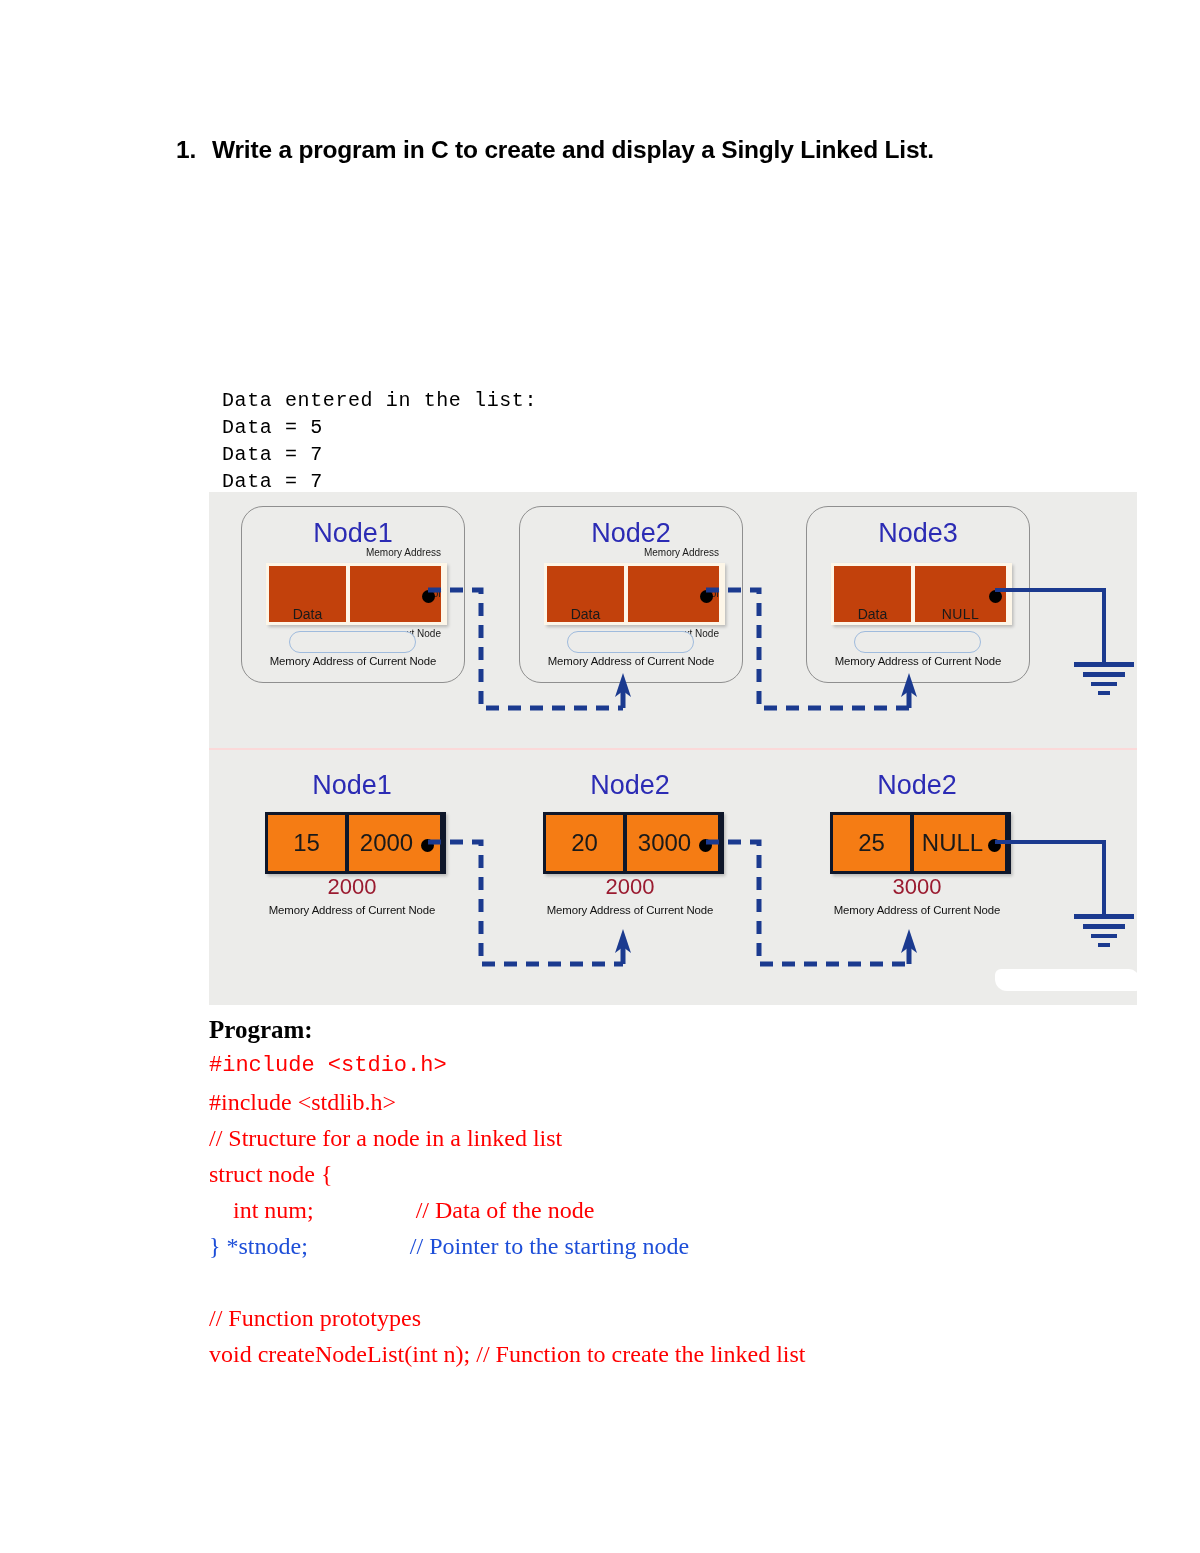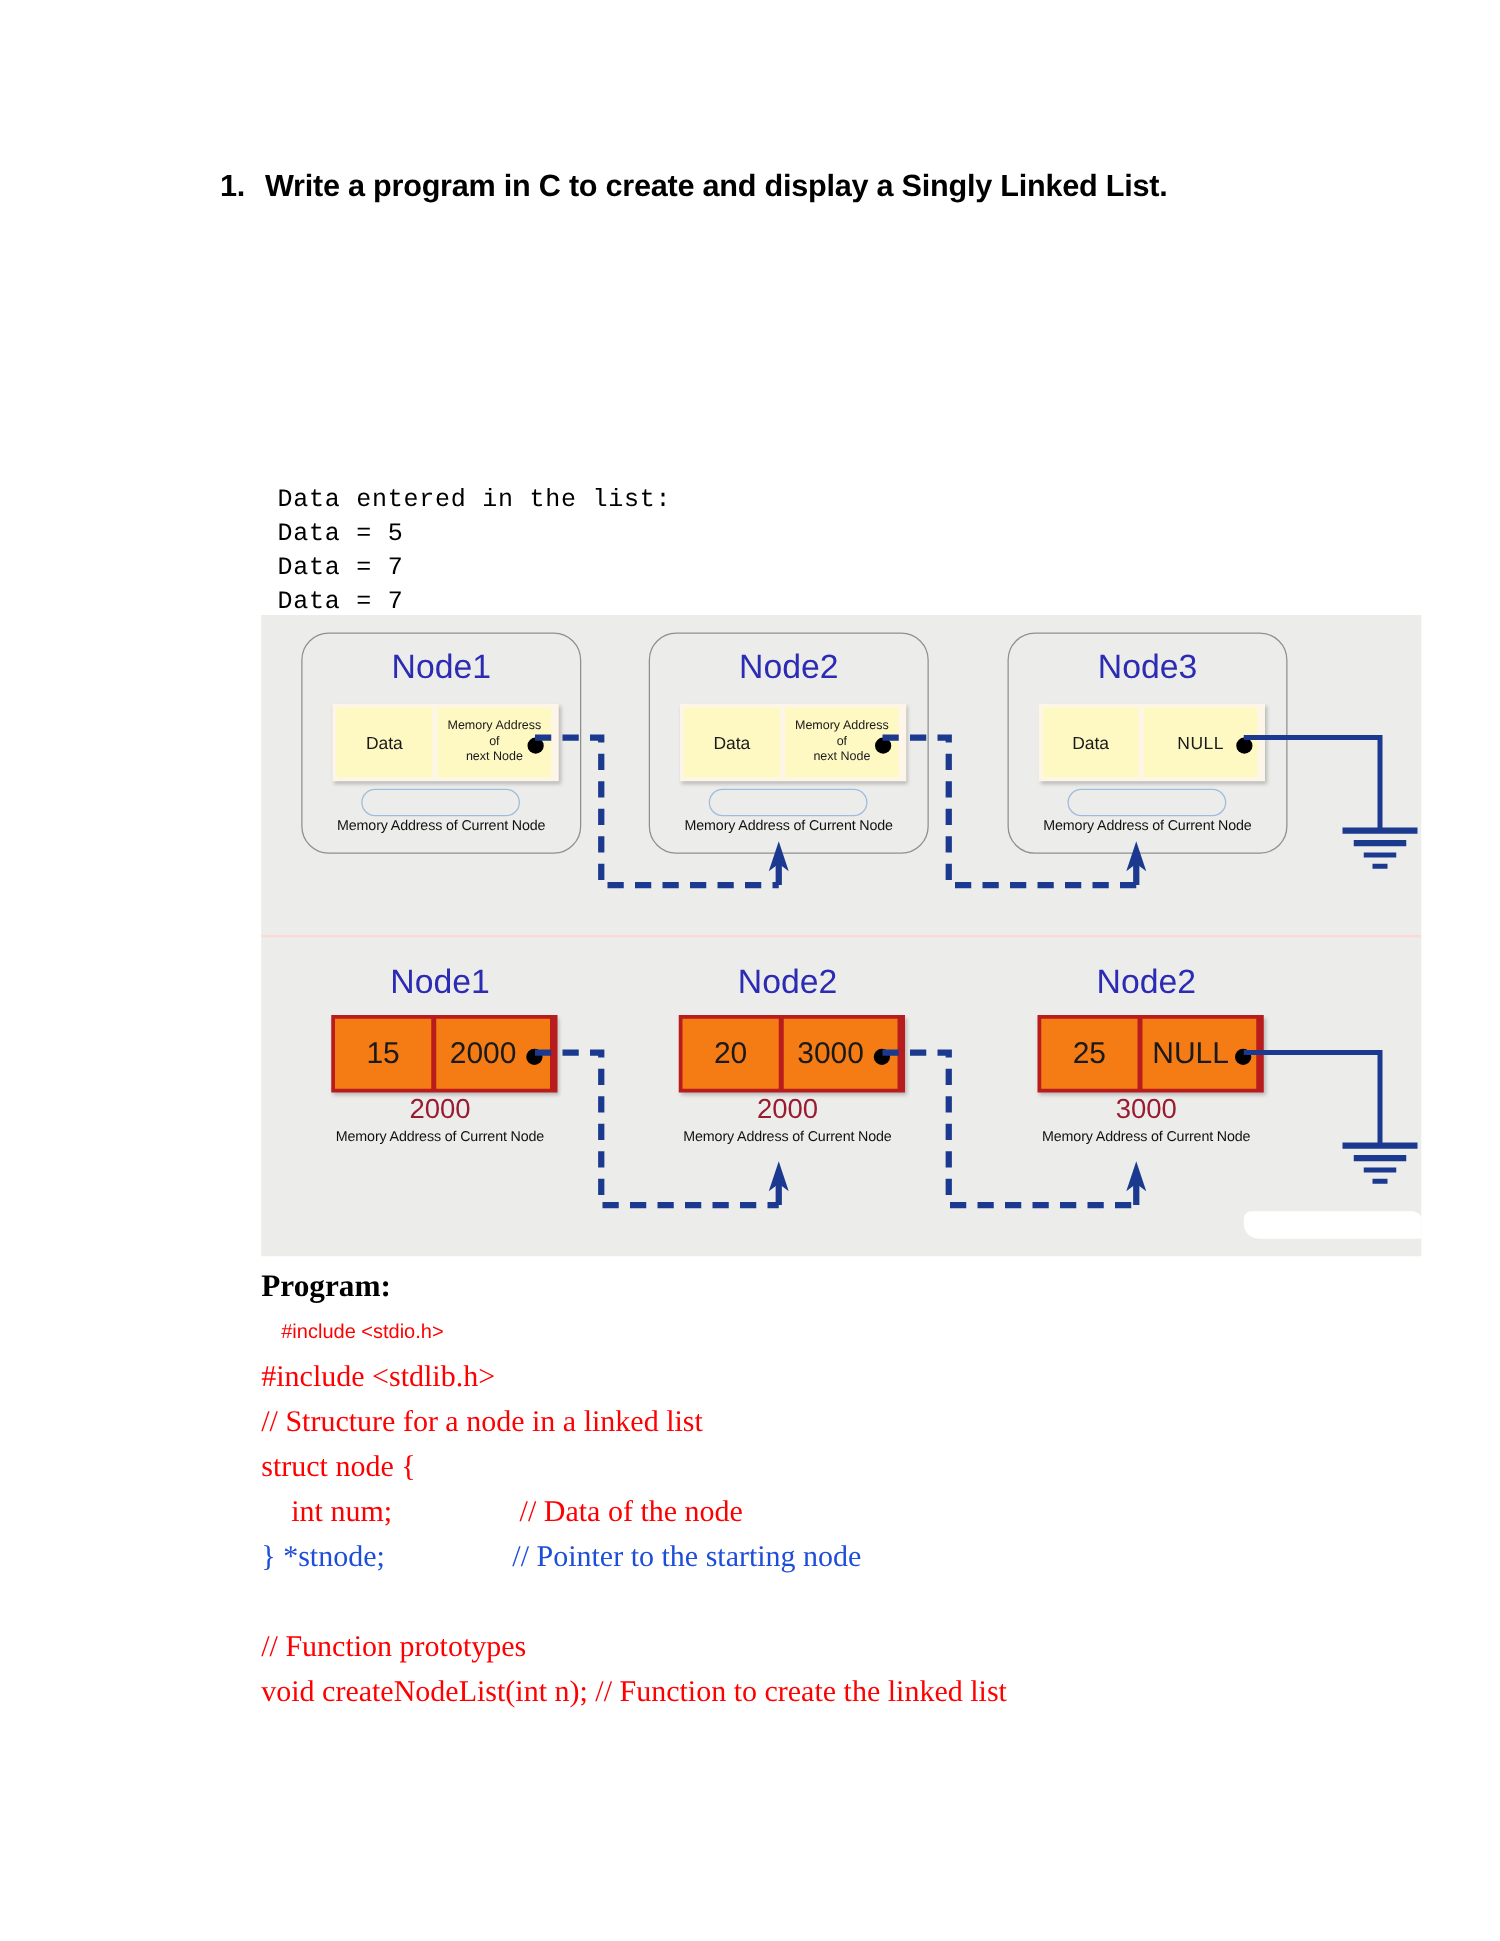--- a/index.html
+++ b/index.html
@@ -130,25 +130,26 @@
     width: 175px;
     height: 56px;
     background: #fdf6e8;
     padding: 3px;
     box-shadow: 1.5px 2px 3px rgba(0,0,0,0.22);
   }
   .cell {
     position: absolute;
     top: 3px;
     height: 56px;
-    background: #fef9c3;
+    background: #c2410c;
     display: flex;
-    align-items: center;
+    align-items: flex-end;
     justify-content: center;
     color: #1a1a1a;
+    gap: 28px;
   }
   .cell-data {
     left: 3px;
     width: 77px;
     font-size: 14px;
   }
   .cell-next {
     left: 84px;
     width: 91px;
     font-size: 10px;
@@ -211,21 +212,21 @@
     text-align: center;
     font-size: 27px;
     color: #2b2bb4;
   }
   .v-cells {
     position: absolute;
     left: 24px;
     top: 42px;
     width: 175px;
     height: 56px;
-    background: #b91c1c;
+    background: #0f172a;
     padding: 3px;
     box-shadow: 1.5px 2px 3px rgba(0,0,0,0.22);
   }
   .v-cell {
     position: absolute;
     top: 3px;
     height: 56px;
     background: #f57c14;
     display: flex;
     align-items: center;
@@ -402,21 +403,21 @@
         <rect x="882" y="442" width="26" height="4"></rect>
         <rect x="889" y="451" width="12" height="4"></rect>
       </g>
     </svg>
 
     <div class="whiteout"></div>
   </div>
 
   <div style="position:absolute; left:209px; top:1012px; width:900px;">
     <div style="font-family:Liberation Serif, serif; font-size:25px; font-weight:bold; line-height:36px;">Program:</div>
-    <div style="font-family:Liberation Sans, sans-serif; font-size:16px; line-height:36px; color:#ff0000; white-space:pre;margin-left:16px;">#include &lt;stdio.h&gt;</div>
+    <div style="font-family:Liberation Mono, monospace; font-size:22px; line-height:36px; color:#ff0000; white-space:pre;">#include &lt;stdio.h&gt;</div>
     <div style="font-family:'Liberation Serif', serif; font-size:24px; line-height:36px; color:#ff0000; white-space:pre;">#include &lt;stdlib.h&gt;</div>
     <div style="font-family:'Liberation Serif', serif; font-size:24px; line-height:36px; color:#ff0000; white-space:pre;">// Structure for a node in a linked list</div>
     <div style="font-family:'Liberation Serif', serif; font-size:24px; line-height:36px; color:#ff0000; white-space:pre;">struct node {</div>
     <div style="font-family:'Liberation Serif', serif; font-size:24px; line-height:36px; color:#ff0000; white-space:pre;">    int num;                 // Data of the node</div>
     <div style="font-family:'Liberation Serif', serif; font-size:24px; line-height:36px; color:#1d4ed8; white-space:pre;">} *stnode;                 // Pointer to the starting node</div>
     <div style="font-family:'Liberation Serif', serif; font-size:24px; line-height:36px; color:#ff0000; white-space:pre; min-height:36px;"></div>
     <div style="font-family:'Liberation Serif', serif; font-size:24px; line-height:36px; color:#ff0000; white-space:pre;">// Function prototypes</div>
     <div style="font-family:'Liberation Serif', serif; font-size:24px; line-height:36px; color:#ff0000; white-space:pre;">void createNodeList(int n); // Function to create the linked list</div>
   </div>
 

